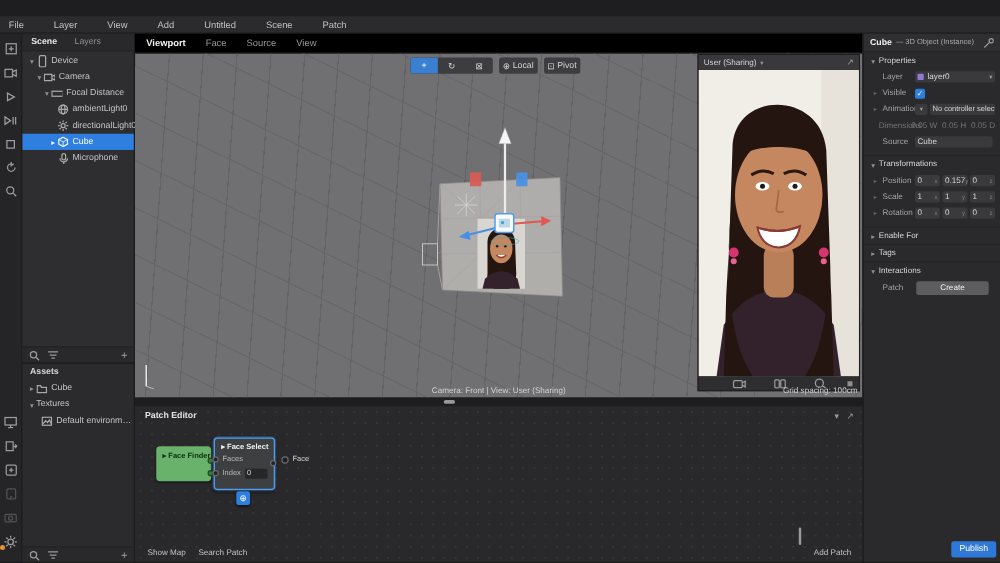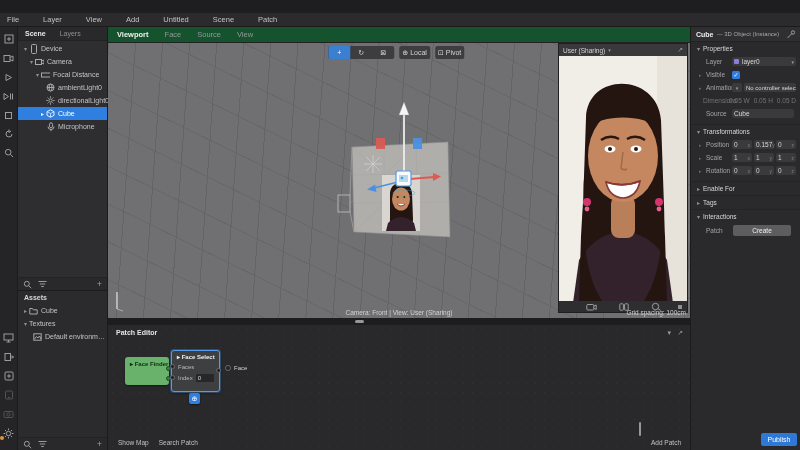--- a/index.html
+++ b/index.html
@@ -39,21 +39,21 @@
   .treerow.selected .caret,.treerow.selected .ticon{color:#eaf2ff;}
   .panelfoot{position:absolute;left:0;bottom:0;width:100%;height:13px;background:#29292b;border-top:1px solid #232325;display:flex;align-items:center;padding:0 5px;box-sizing:border-box;color:#9b9c9e;}
   .panelfoot .plus{margin-left:auto;font-size:9px;color:#9b9c9e;}
   .panelfoot svg{margin-right:6px;}
 
   
   .assetspanel{left:18px;top:290px;width:90px;height:160px;background:#2b2b2d;border-right:1px solid #1b1b1c;border-top:1px solid #1b1b1c;box-sizing:border-box;}
   .assetshdr{height:13px;display:flex;align-items:center;padding-left:6px;font-weight:bold;color:#d6d6d8;font-size:7px;}
 
   
-  .vpmenubar{left:108px;top:27px;width:582px;height:16px;background:#14532d;display:flex;align-items:center;gap:16px;padding-left:9px;box-sizing:border-box;border-bottom:1px solid #222224;}
+  .vpmenubar{left:108px;top:27px;width:582px;height:16px;background:#000000;display:flex;align-items:center;gap:16px;padding-left:9px;box-sizing:border-box;border-bottom:1px solid #222224;}
   .vpmenubar span{color:#97979a;font-size:7.5px;}
   .vpmenubar span.active{color:#f0f0f2;font-weight:bold;}
   .viewport{left:108px;top:43px;width:582px;height:275px;background-color:#707072;overflow:hidden;
     background-image:repeating-linear-gradient(94deg,#646466 0 1px,transparent 1px 27px),
                      repeating-linear-gradient(26deg,#67676a 0 1px,transparent 1px 34px);}
   .vptoolbar{position:absolute;left:50%;top:3px;transform:translateX(-52%);display:flex;gap:5px;}
   .btngroup{display:flex;background:#3d3d3f;border-radius:2px;overflow:hidden;}
   .vpbtn{height:13px;min-width:16px;display:flex;align-items:center;justify-content:center;color:#d5d5d7;font-size:7px;padding:0 3px;gap:2px;}
   .vpbtn.activeblue{background:#3a7fd0;color:#fff;}
   .vpstatus{position:absolute;left:0;bottom:0;width:100%;height:12px;display:flex;align-items:center;font-size:6.5px;color:#d2d2d4;}

